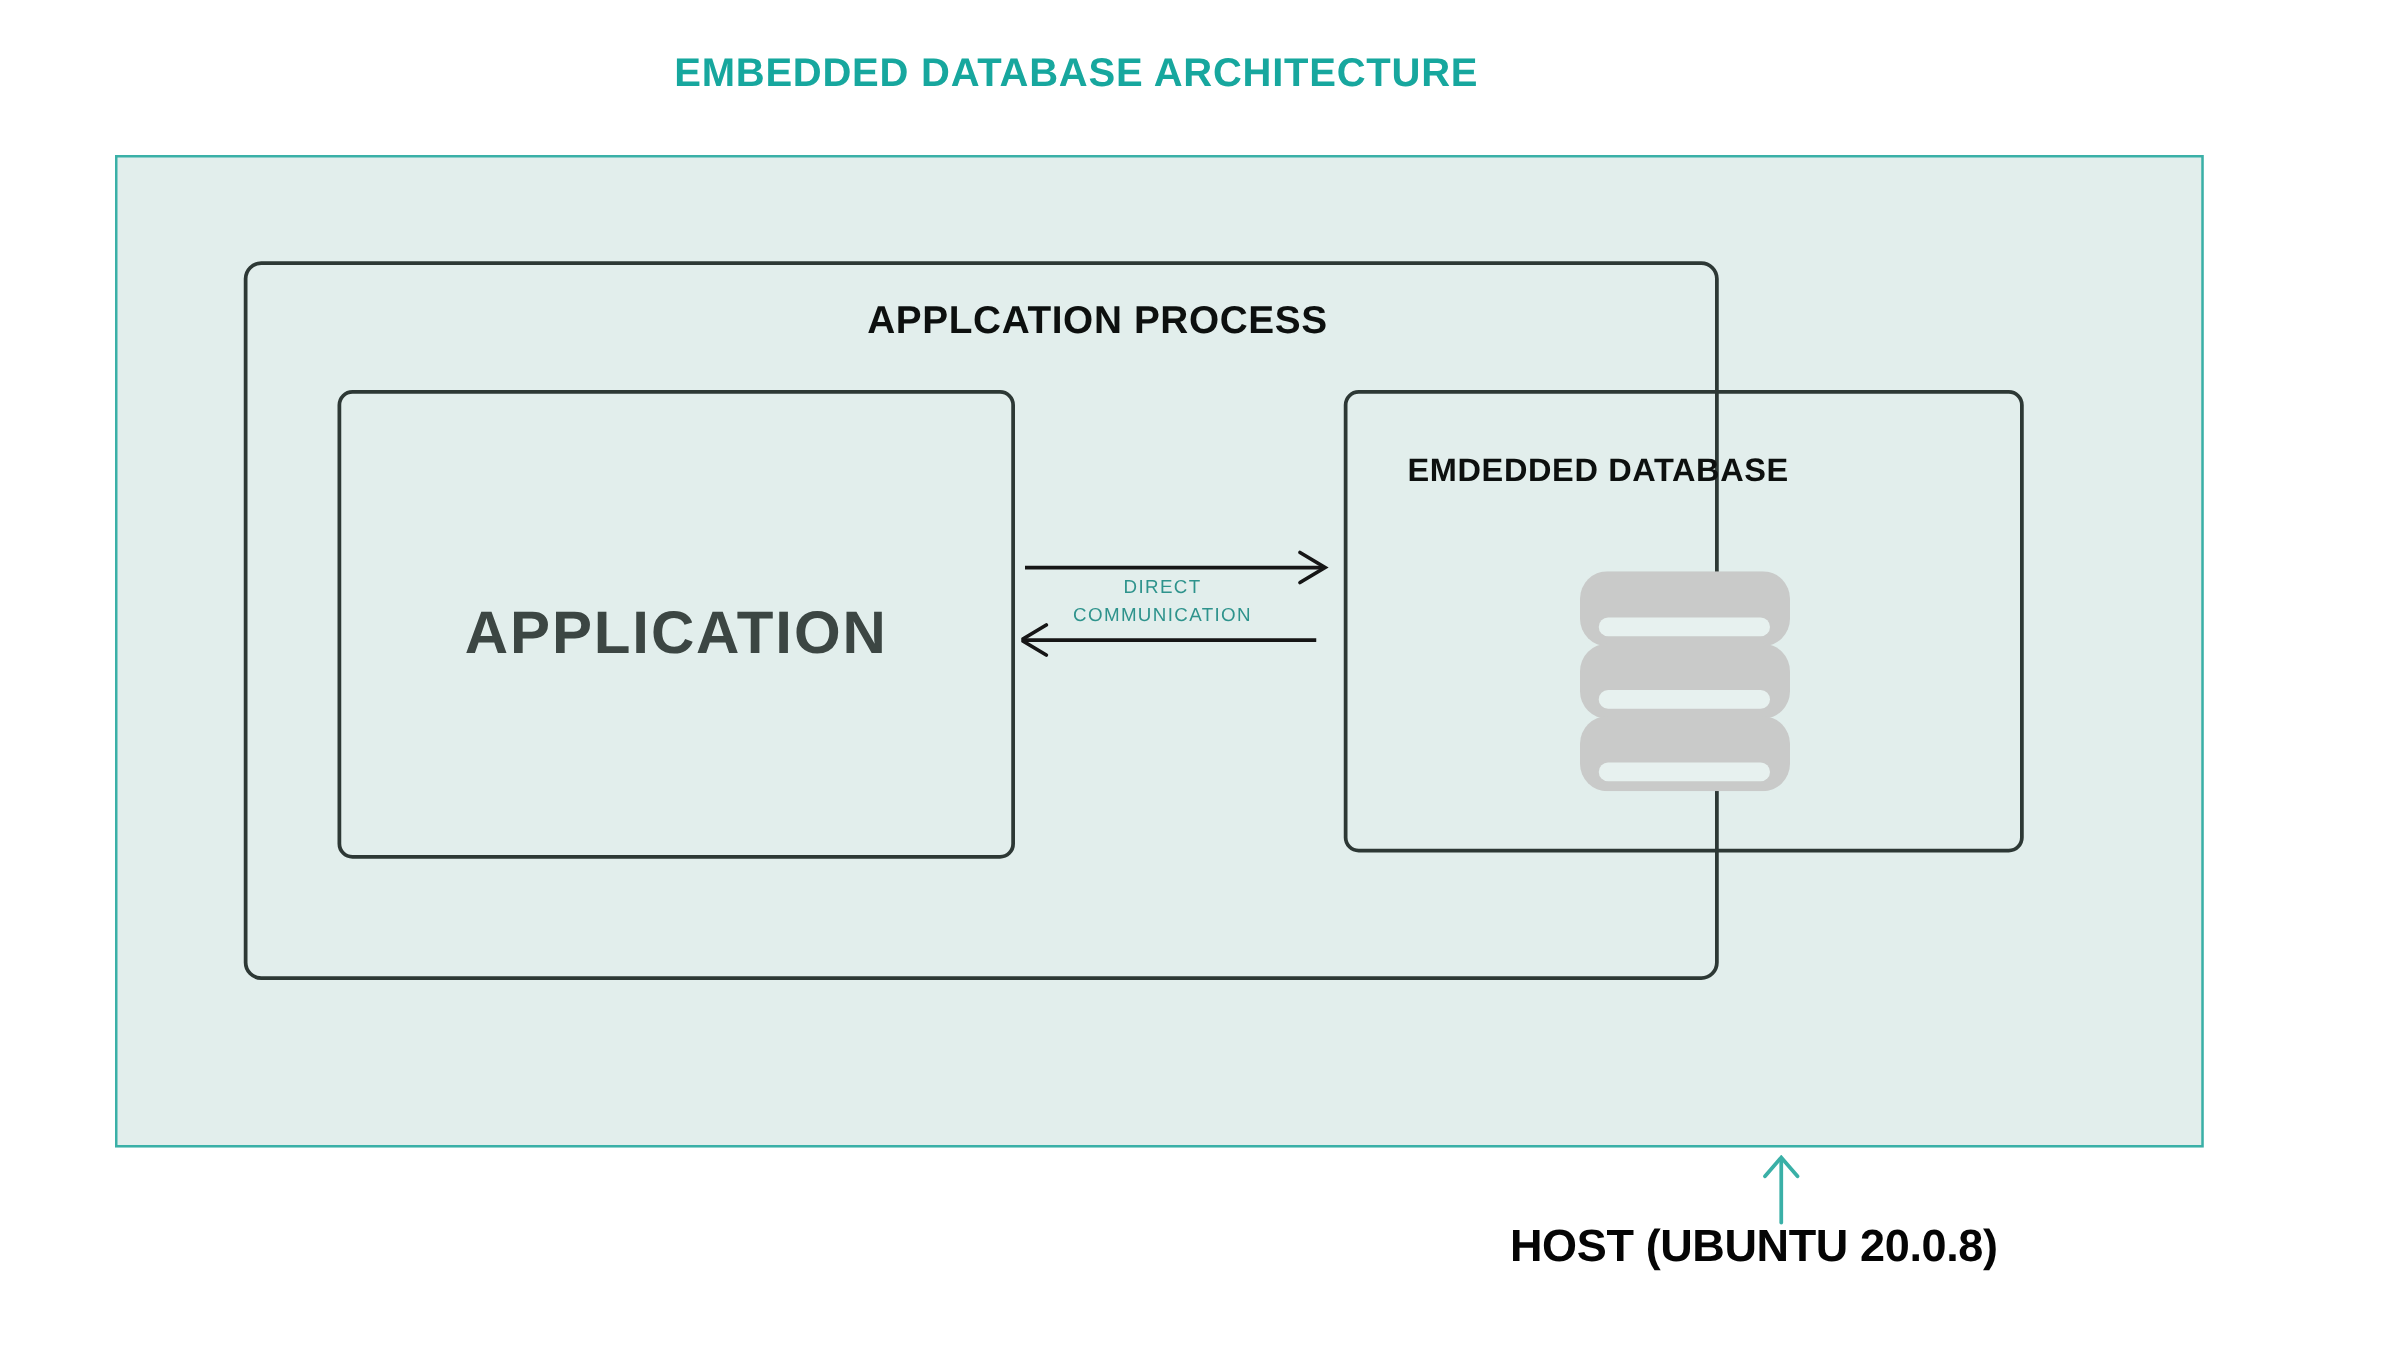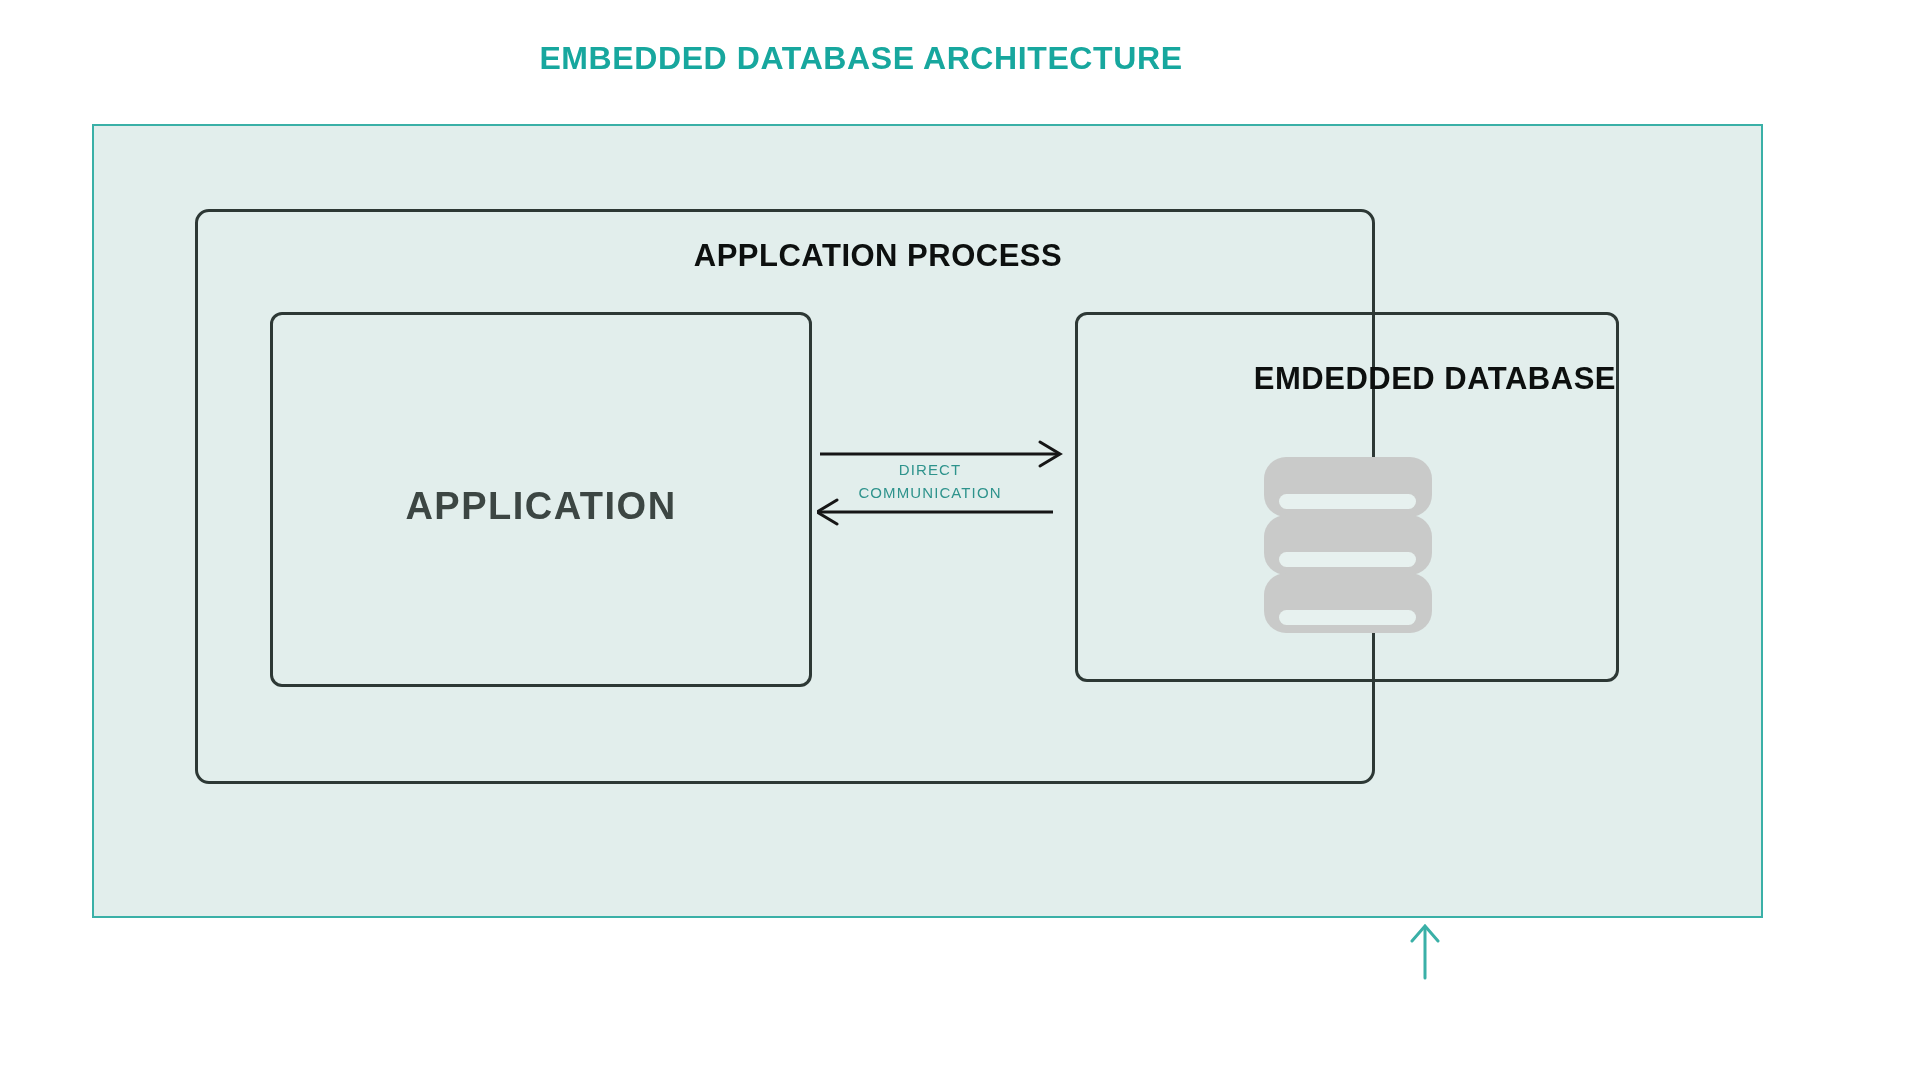--- a/index.html
+++ b/index.html
@@ -72,21 +72,21 @@
     height: 375px;
     border: 3px solid var(--box-border, #2d3835);
     border-radius: 12px;
     display: flex;
     align-items: center;
     justify-content: center;
   }
 
   .appcode-label {
     text-align: center;
-    font-size: 38px;
+    font-size: 48px;
     font-weight: 700;
     letter-spacing: 1.5px;
     line-height: 61px;
     color: var(--code-text, #3c4643);
     padding-top: 14px;
   }
   .appcode-label span { display: block; }
 
   .db-box {
     position: absolute;
@@ -96,26 +96,27 @@
     height: 370px;
     border: 3px solid var(--box-border, #2d3835);
     border-radius: 12px;
   }
 
   .db-label {
     position: absolute;
     left: 0;
     top: 46px;
     width: 100%;
-    text-align: right;
-    font-size: 31px;
+    text-align: left;
+    font-size: 26px;
     font-weight: 700;
     letter-spacing: 0.5px;
     color: var(--heading-text, #0d100f);
     white-space: nowrap;
+    padding-left: 48px;
   }
 
   .db-icon {
     position: absolute;
     left: 186px;
     top: 142px;
     width: 168px;
     height: 176px;
   }
 
@@ -230,14 +231,15 @@
       </div>
 
     </div>
   </div>
 
   <svg class="arrow-up" viewBox="0 0 34 56" xmlns="http://www.w3.org/2000/svg">
     <path class="arrow-stroke" d="M17 54 V 4"></path>
     <path class="arrow-stroke" d="M4 17 L 17 2 L 30 17"></path>
   </svg>
 
+  <div class="host-label">HOST (UBUNTU 20.0.8)</div>
 
 </div>
 
 </body></html>

